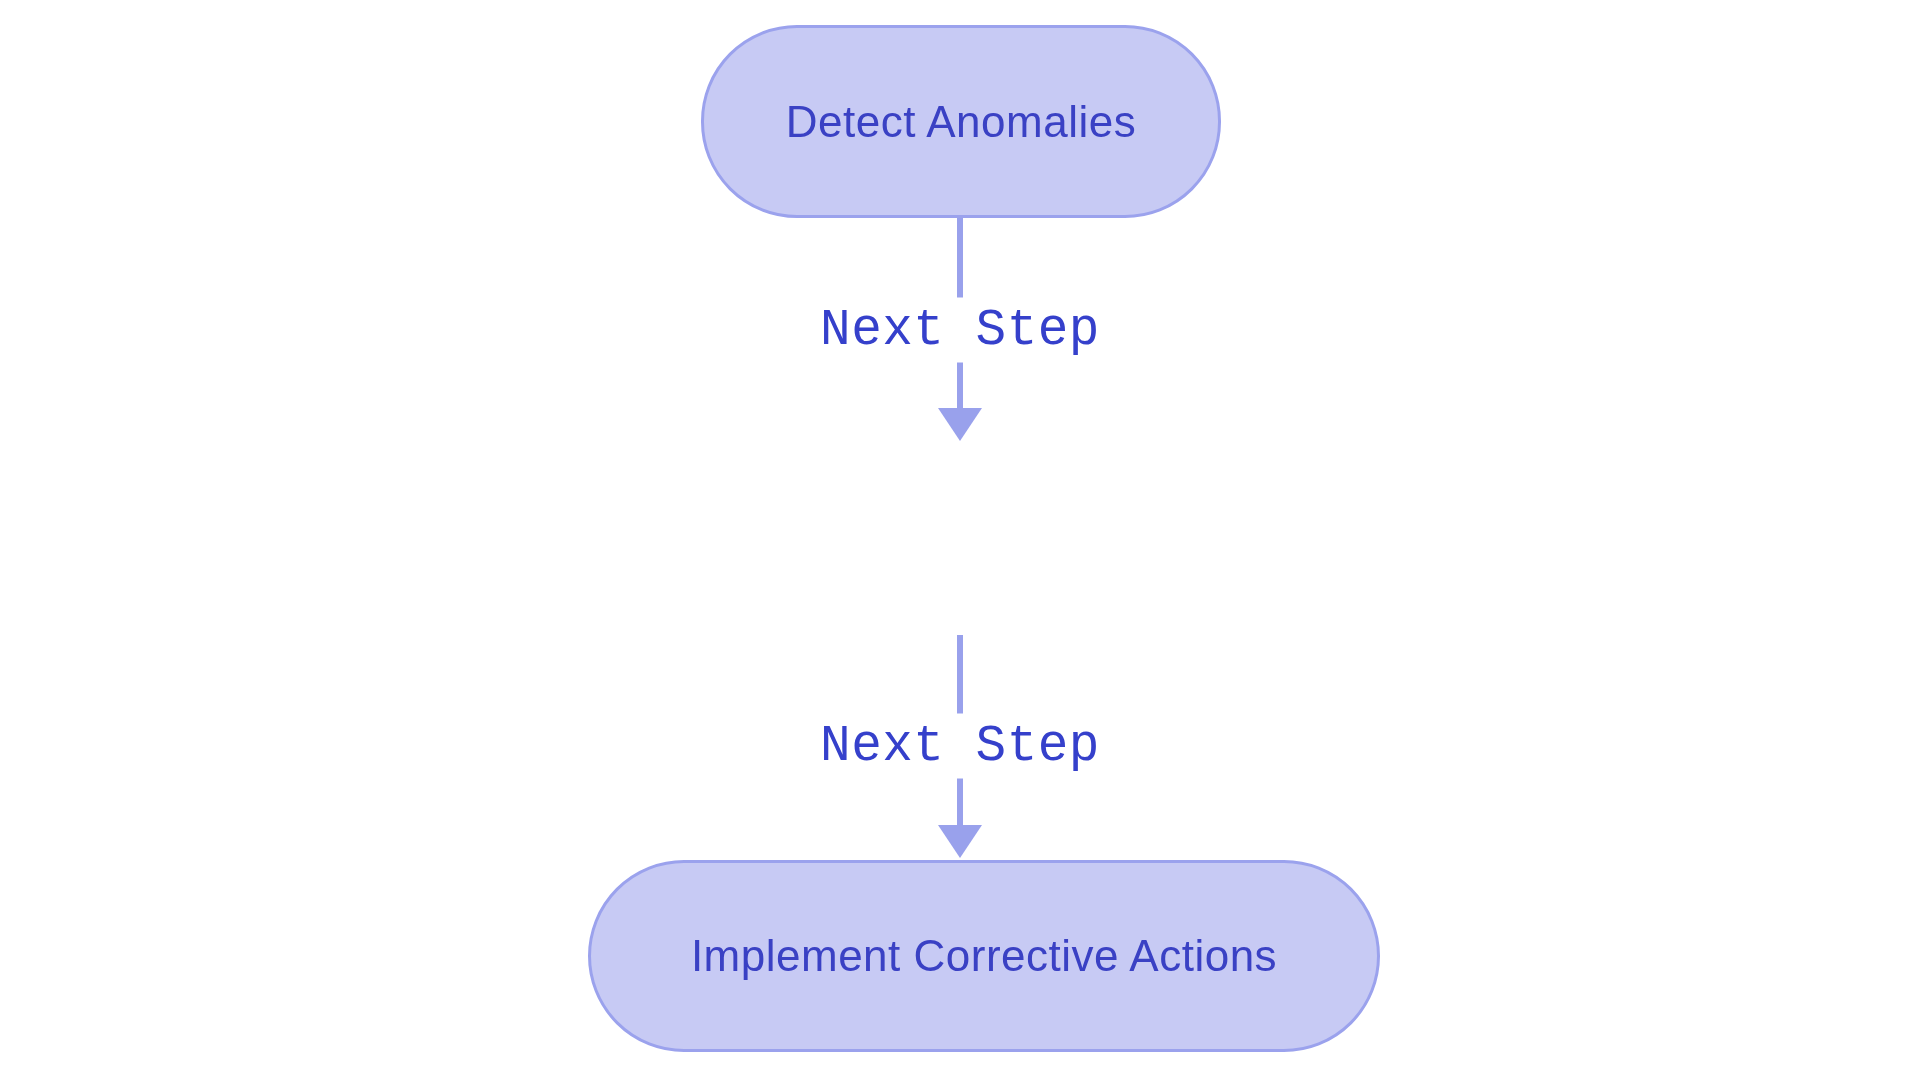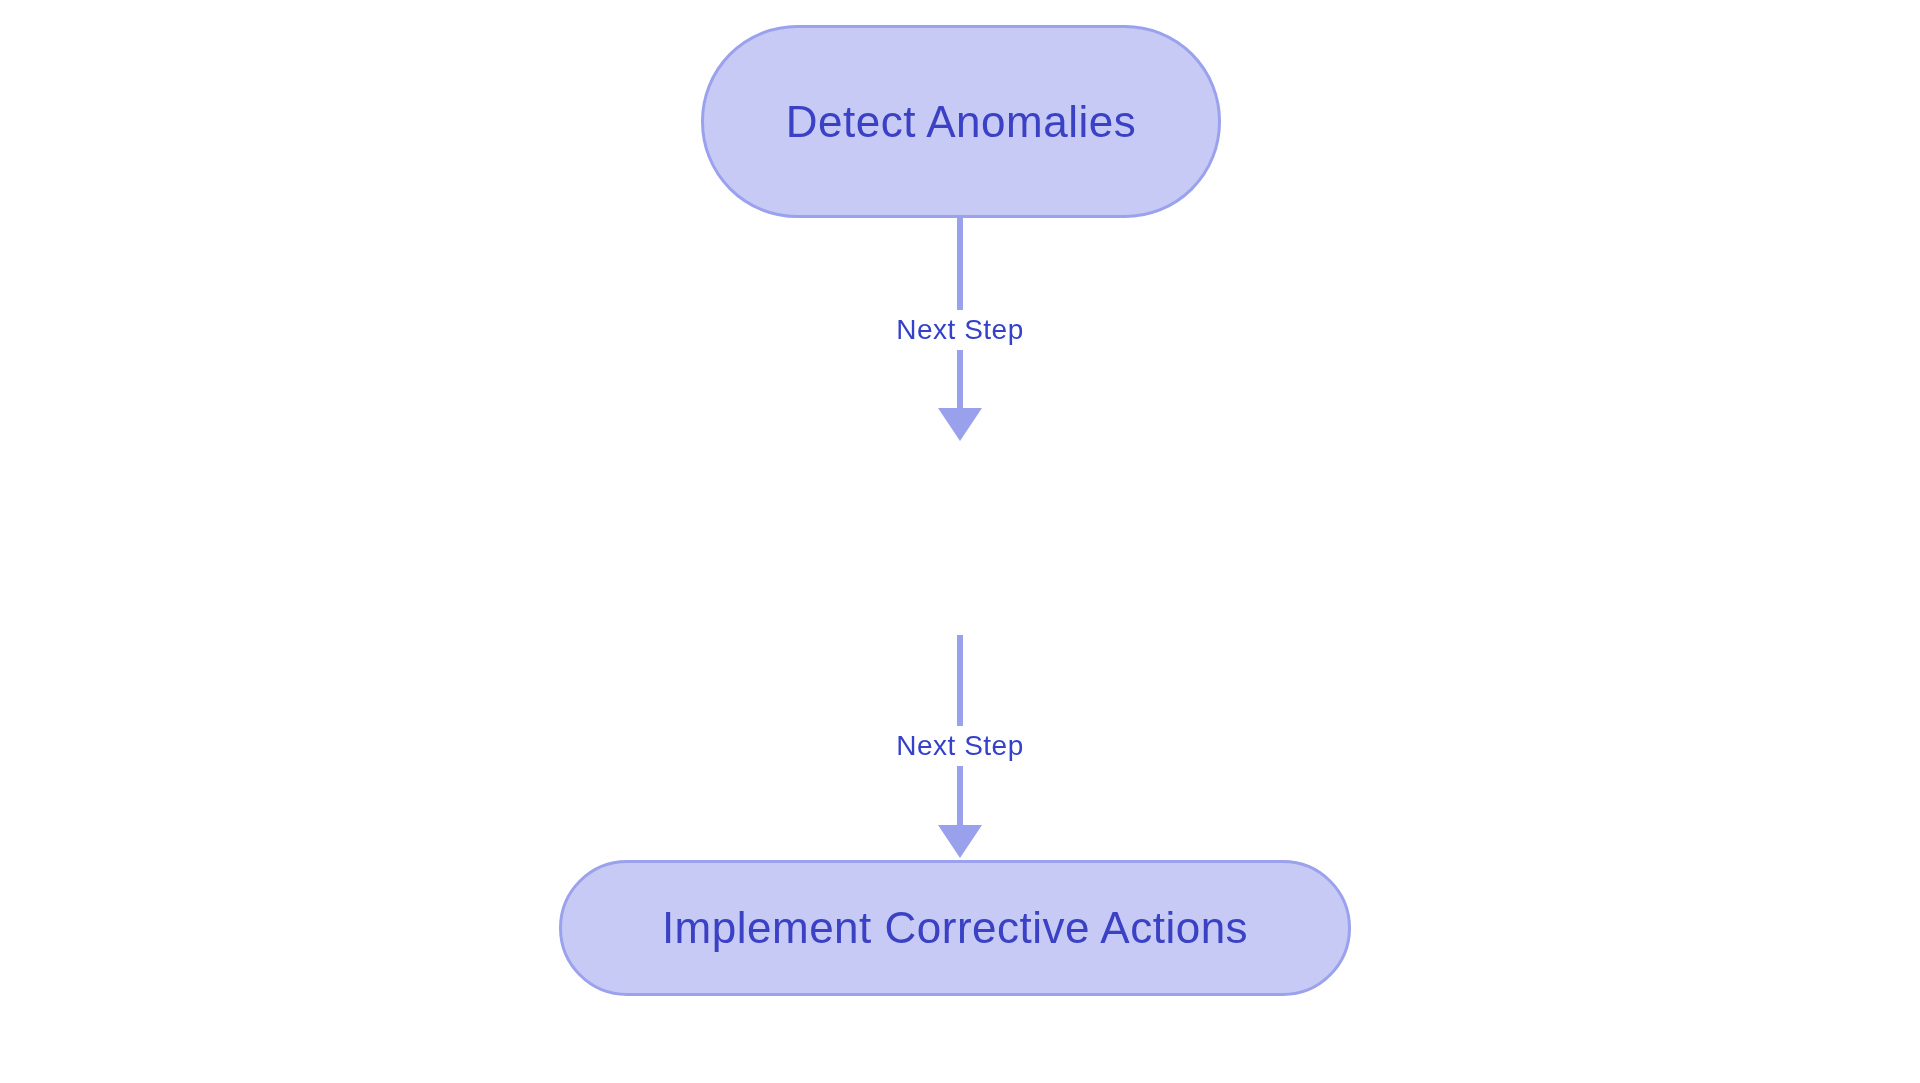--- a/index.html
+++ b/index.html
@@ -27,21 +27,21 @@
     text-align: center;
   }
   .node-label {
     color: var(--node-text, #3a41c4);
     font-size: 44px;
     letter-spacing: 0.5px;
     white-space: nowrap;
   }
   .node1 { left: 701px; top: 25px;  width: 520px; height: 193px; }
   .node2 { left: 572px; top: 443px; width: 776px; height: 192px; }
-  .node3 { left: 559px; top: 860px; width: 792px; height: 136px; }
+  .node3 { left: 588px; top: 860px; width: 792px; height: 192px; }
 
   .edge-line {
     position: absolute;
     width: 6px;
     background: var(--edge-line, #99a1ec);
   }
   .edge1-line { left: 957px; top: 218px; height: 192px; }
   .edge2-line { left: 957px; top: 635px; height: 192px; }
 
   .arrowhead {
@@ -53,24 +53,25 @@
     border-top: 33px solid var(--edge-line, #99a1ec);
   }
   .arrow1 { left: 938px; top: 408px; }
   .arrow2 { left: 938px; top: 825px; }
 
   .edge-label {
     position: absolute;
     transform: translate(-50%, -50%);
     background: var(--edge-label-bg, #ffffff);
     color: var(--edge-label-text, #3540cb);
-    font-size: 28px;
+    font-size: 51px;
     letter-spacing: 0.5px;
     padding: 4px 12px;
     white-space: nowrap;
+    font-family: Liberation Mono, monospace;
   }
   .edge1-label { left: 960px; top: 330px; }
   .edge2-label { left: 960px; top: 746px; }
 </style>
 </head>
 <body>
 
 <div class="canvas">
 
   <div class="node node1">

